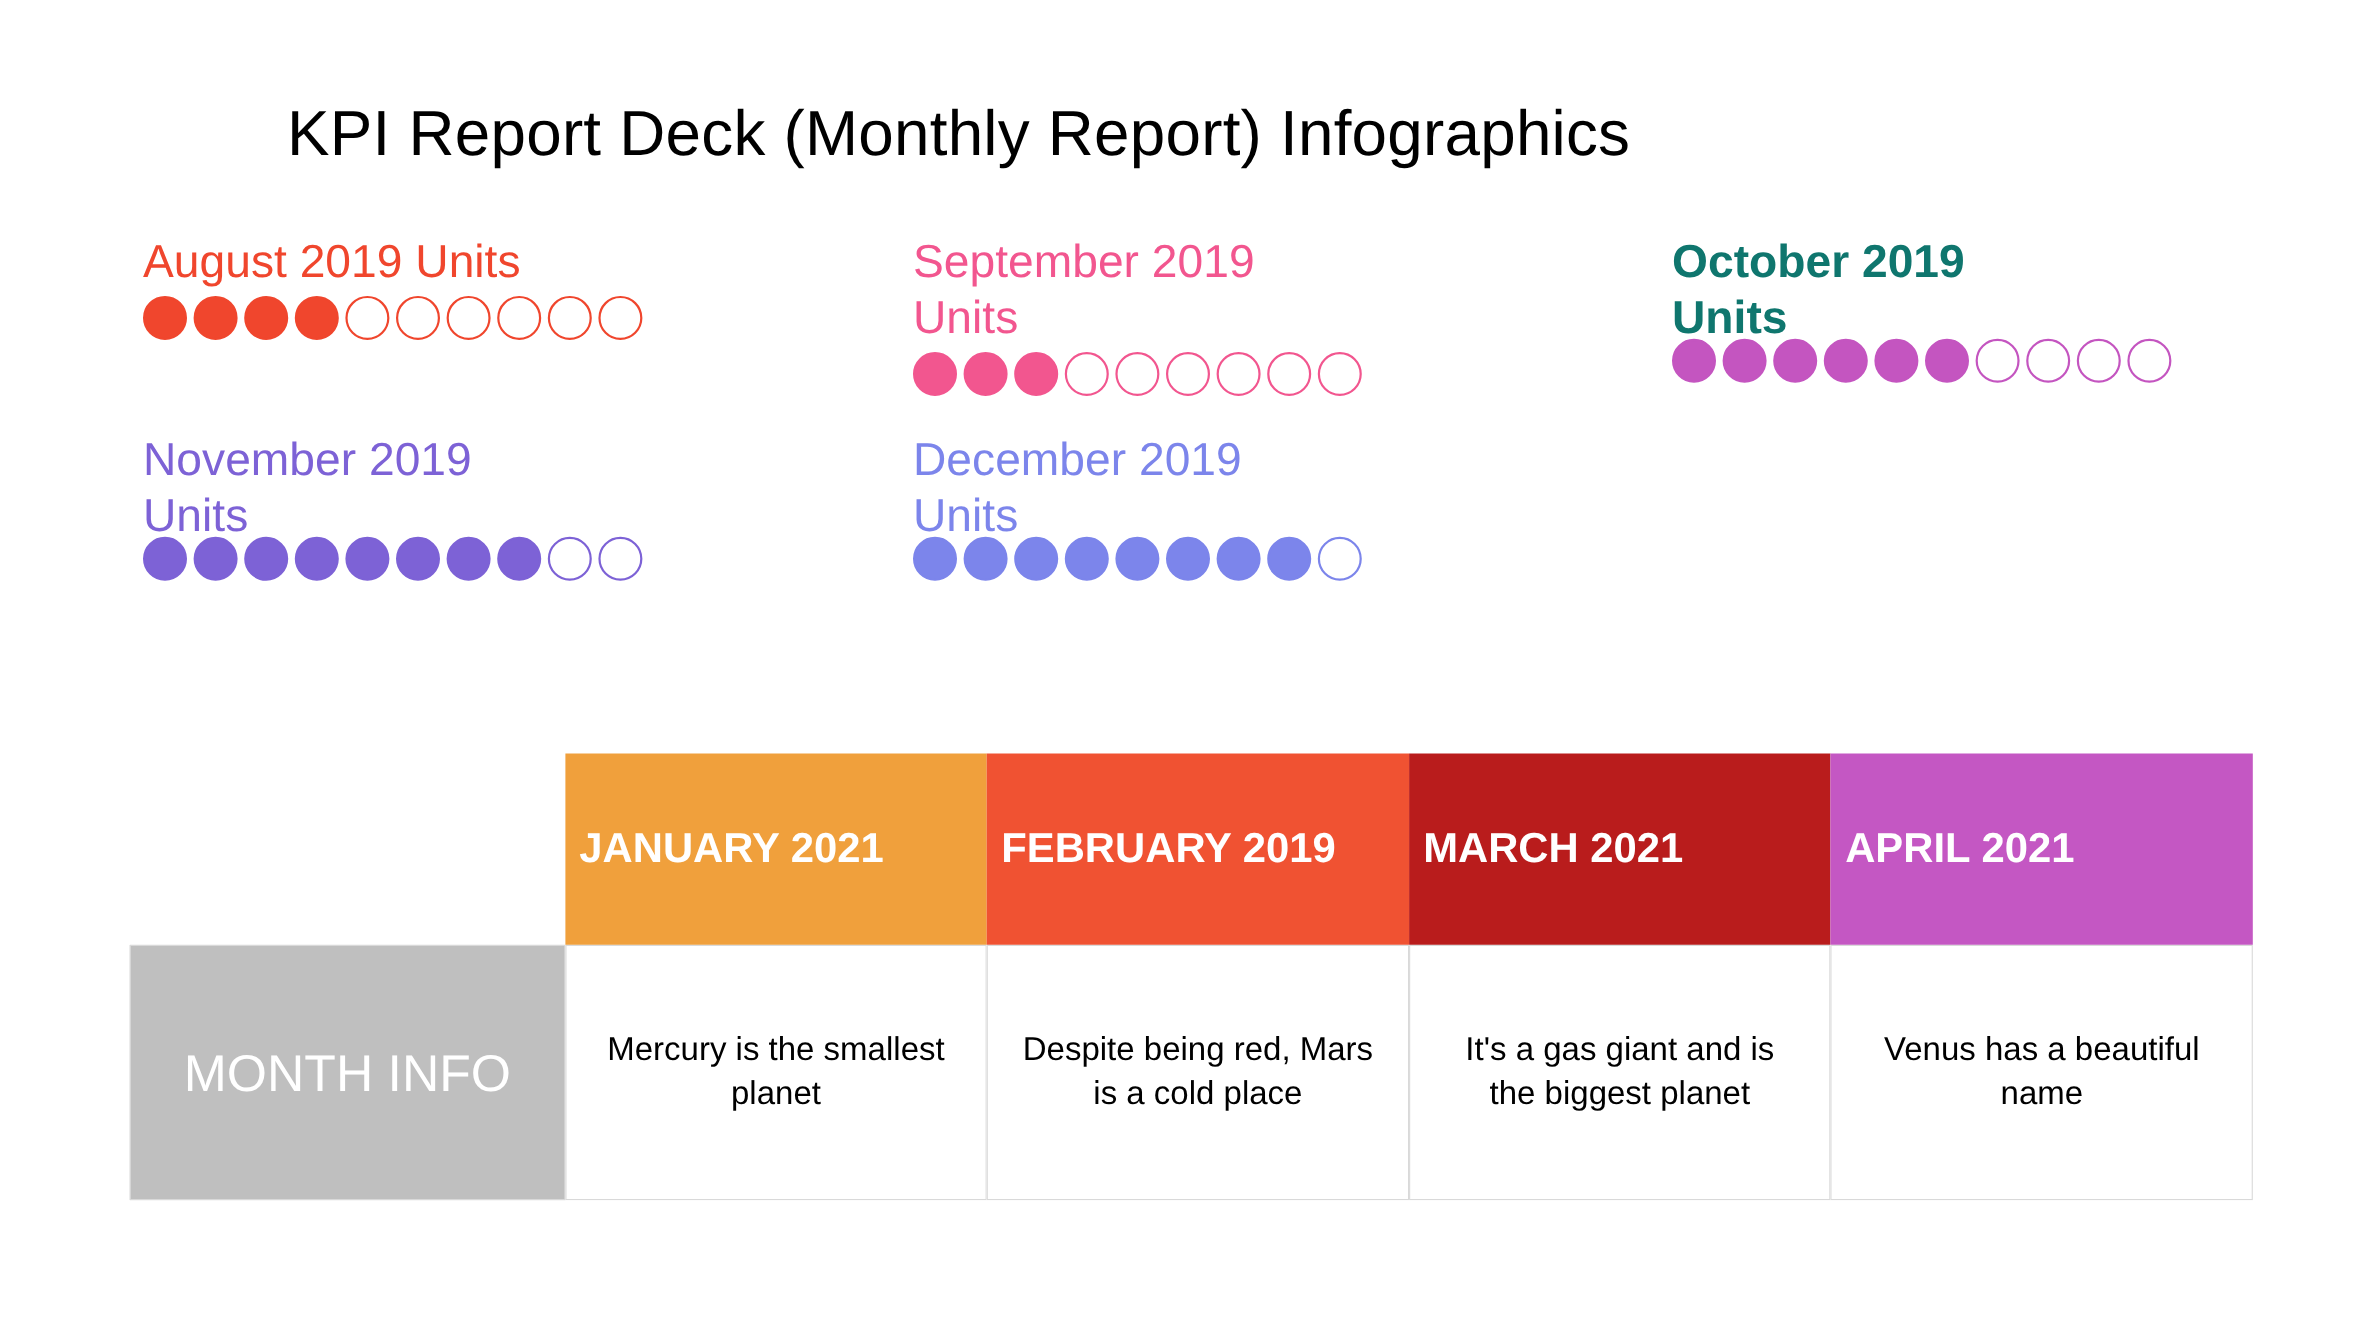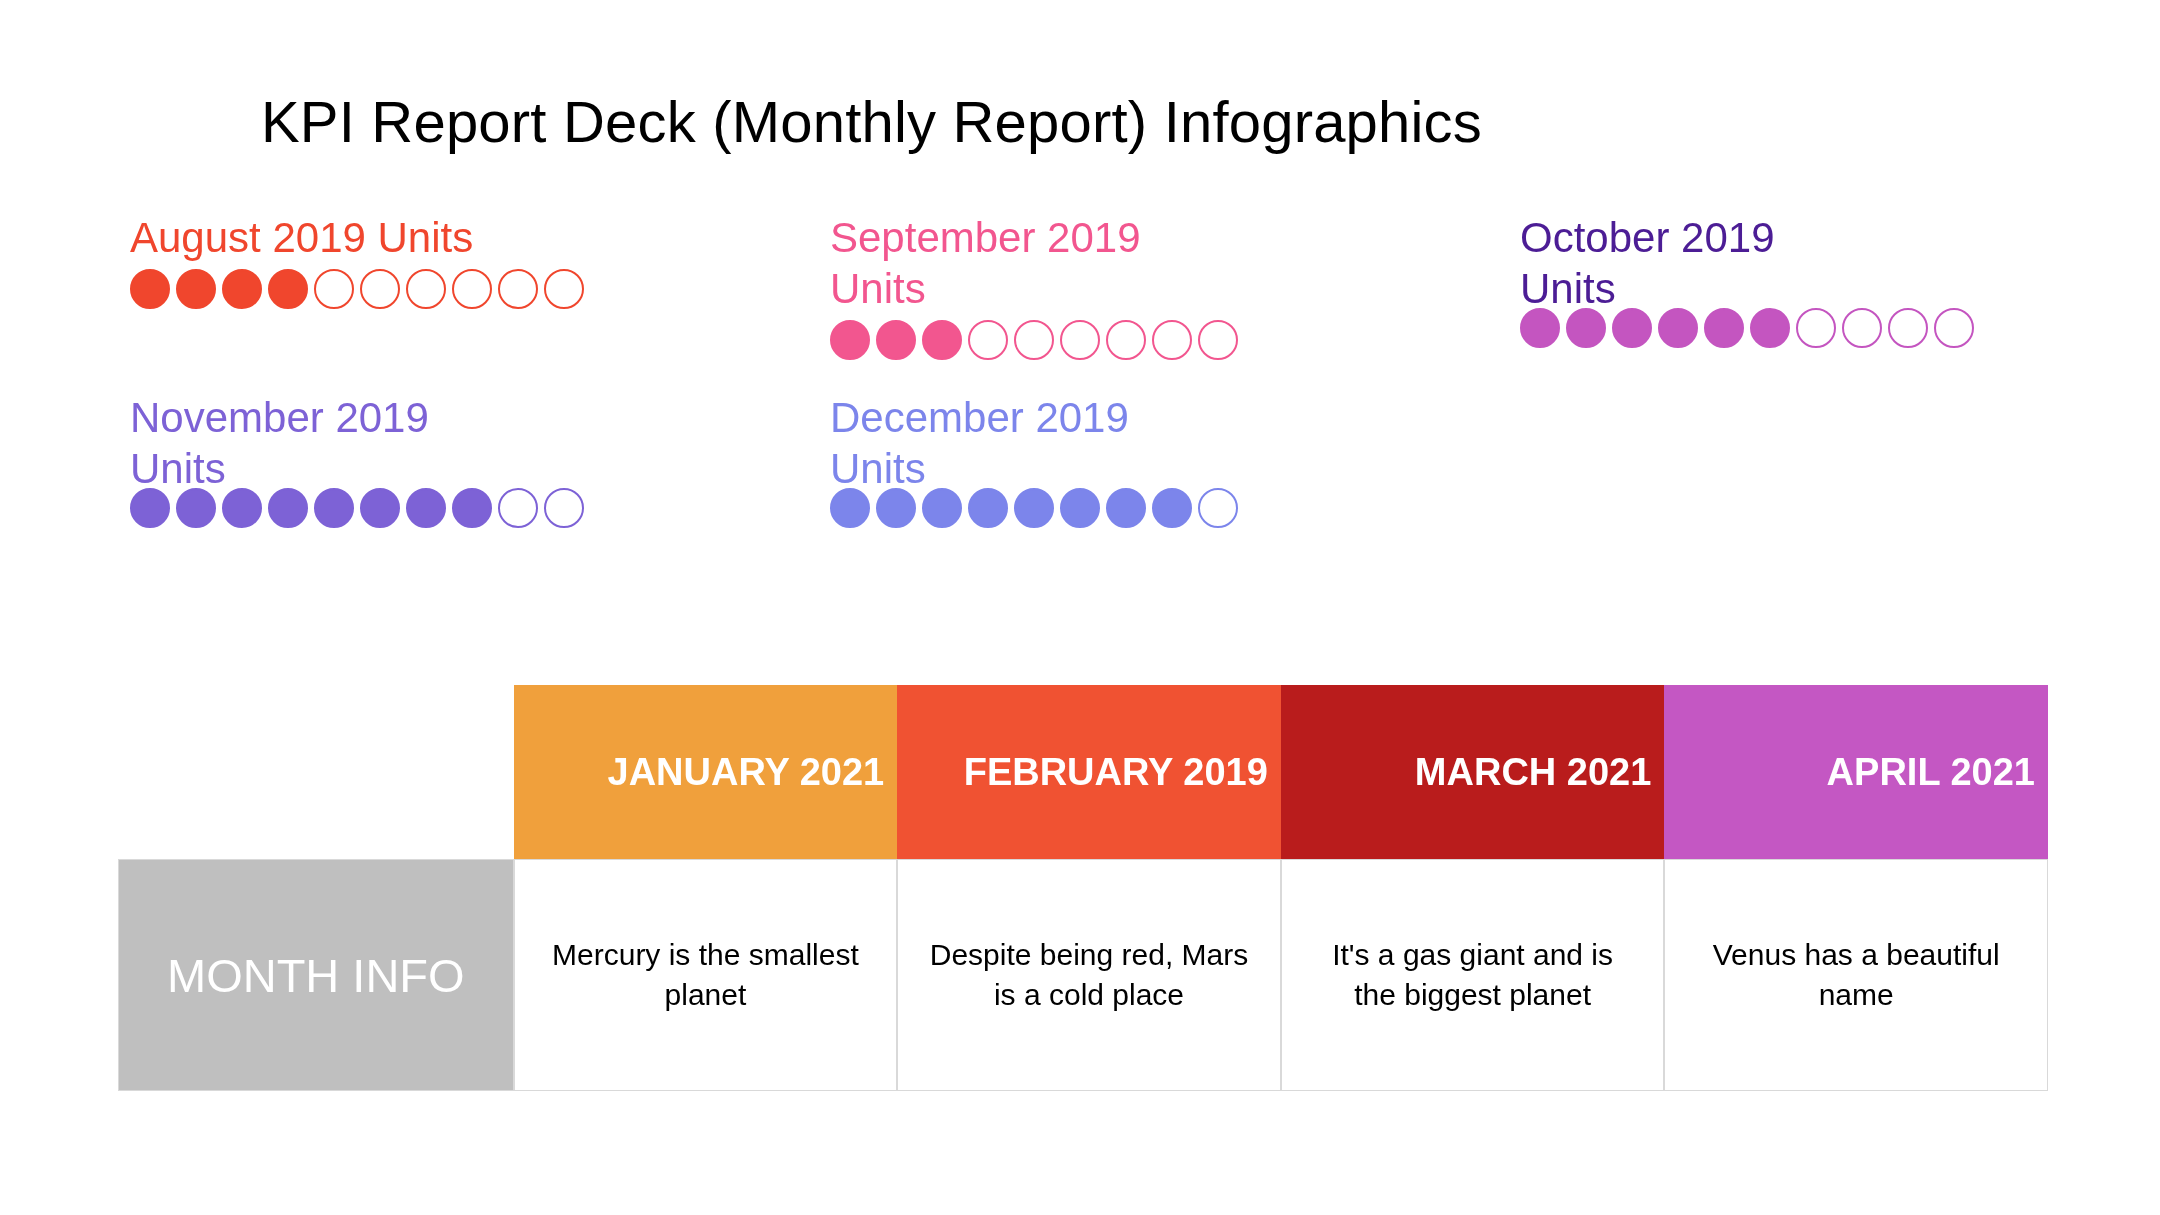--- a/index.html
+++ b/index.html
@@ -90,21 +90,21 @@
 
   .hdr-blank {
     background: transparent;
     border: none;
     height: 172px;
   }
   .hdr {
     height: 172px;
     color: #ffffff;
     font-size: 38px;
-    text-align: right;
+    text-align: left;
     vertical-align: middle;
     line-height: 1.22;
     border: 1px solid rgba(255,255,255,0.0);
     padding: 0 12px;
   }
   .rowlabel {
     background: #bfbfbf;
     color: #ffffff;
     font-size: 47px;
     text-align: center;
@@ -159,21 +159,21 @@
           <span class="dot" style="background: transparent; border-color: rgb(242, 86, 143);"></span>
           <span class="dot" style="background: transparent; border-color: rgb(242, 86, 143);"></span>
           <span class="dot" style="background: transparent; border-color: rgb(242, 86, 143);"></span>
           <span class="dot" style="background: transparent; border-color: rgb(242, 86, 143);"></span>
           <span class="dot" style="background: transparent; border-color: rgb(242, 86, 143);"></span>
           <span class="dot" style="background: transparent; border-color: rgb(242, 86, 143);"></span>
         </div>
     </div>
 
     <div class="kpi-cell row2">
-      <div class="kpi-label" style="color: #4c1d95;">October 2019 Units</div>
+      <div class="kpi-label" style="color: #0f766e; font-weight: bold;">October 2019 Units</div>
       <div class="kpi-dots">
           <span class="dot" style="background: rgb(196, 85, 192); border-color: rgb(196, 85, 192);"></span>
           <span class="dot" style="background: rgb(196, 85, 192); border-color: rgb(196, 85, 192);"></span>
           <span class="dot" style="background: rgb(196, 85, 192); border-color: rgb(196, 85, 192);"></span>
           <span class="dot" style="background: rgb(196, 85, 192); border-color: rgb(196, 85, 192);"></span>
           <span class="dot" style="background: rgb(196, 85, 192); border-color: rgb(196, 85, 192);"></span>
           <span class="dot" style="background: rgb(196, 85, 192); border-color: rgb(196, 85, 192);"></span>
           <span class="dot" style="background: transparent; border-color: rgb(196, 85, 192);"></span>
           <span class="dot" style="background: transparent; border-color: rgb(196, 85, 192);"></span>
           <span class="dot" style="background: transparent; border-color: rgb(196, 85, 192);"></span>

